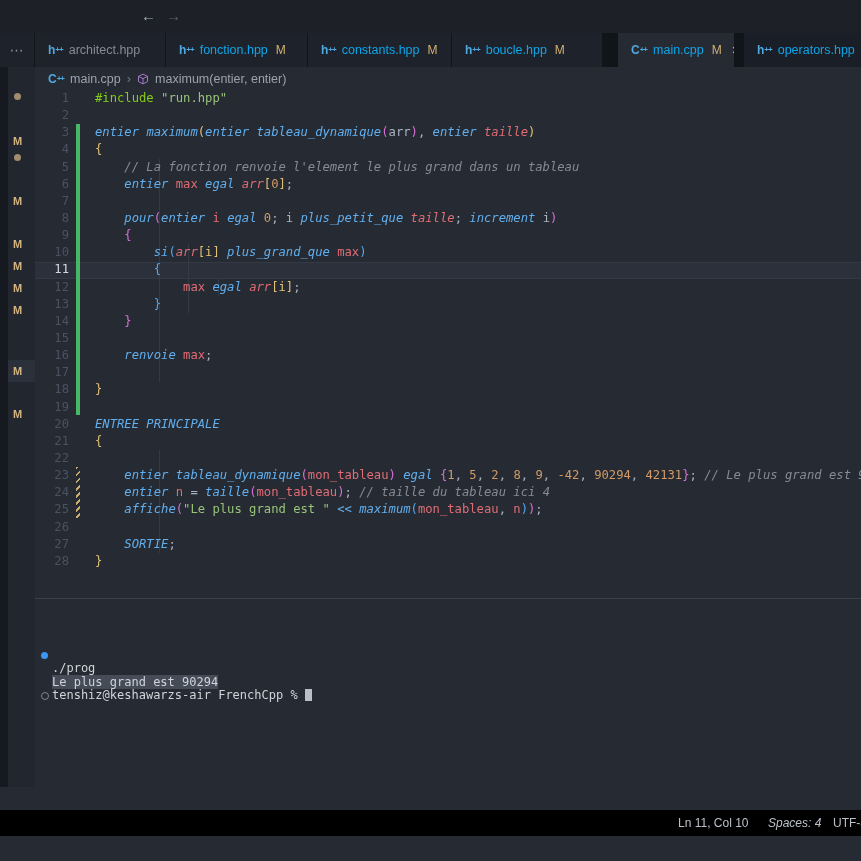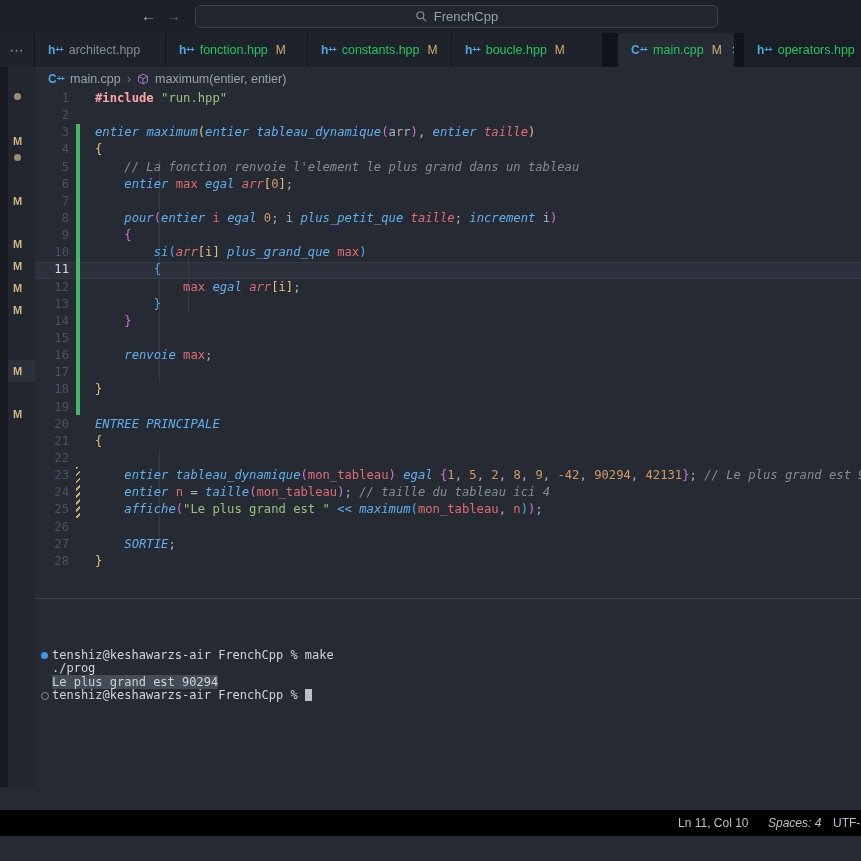--- a/index.html
+++ b/index.html
@@ -17,21 +17,21 @@
   
   #tabbar{left:0;top:33px;width:861px;height:34px;background:#111419;}
   #tab-overflow{left:0;top:0;width:34px;height:34px;background:#1e222a;color:#8a9199;font-size:14px;
     display:flex;align-items:center;justify-content:center;letter-spacing:1px;}
   .tab{top:0;height:34px;display:flex;align-items:center;gap:6px;padding-left:13px;box-sizing:border-box;
     font-size:12.5px;color:#848c96;background:#1e222b;overflow:hidden;white-space:nowrap;}
   .tab.active{background:#262b33;}
   .tab.shaded{background:#1a1e26;}
   .tab .ficon{color:#4fa8e0;font-weight:bold;font-size:12px;font-style:normal;}
   .tab .ficon small{font-size:8px;font-weight:bold;vertical-align:2px;letter-spacing:-1px;}
-  .tab .lbl.mod{color:#22c55e;}
+  .tab .lbl.mod{color:#0ea5e9;}
   .tab .mbadge{color:#d2b173;font-size:12px;margin-left:2px;}
   .tab .close{color:#b6bcc4;font-size:14px;margin-left:4px;}
 
   
   #strip{left:0;top:67px;width:35px;height:720px;background:#22262e;}
   #strip .edge{left:0;top:0;width:8px;height:720px;background:#16191f;}
   .marker{width:35px;height:16px;display:flex;align-items:center;justify-content:center;}
   .marker.m{color:#d4b480;font-size:11px;font-weight:600;}
   .marker .dot{width:7px;height:7px;border-radius:50%;background:#a18c6e;}
   .marker-hl{left:8px;width:27px;height:22px;background:#2b313b;}
@@ -55,21 +55,21 @@
     border-top:1px solid #333a45;border-bottom:1px solid #333a45;box-sizing:border-box;}
   .gitbar{left:41px;width:4px;background:#45b765;}
   .gitbar.striped{background:repeating-linear-gradient(135deg,#c8a96e 0 2px,transparent 2px 5px);}
   .iguide{width:1px;background:#343b47;}
 
   .k{color:#61afef;font-style:italic;}
   .v{color:#e06c75;font-style:italic;}
   .w{color:#e06c75;}
   .n{color:#d19a66;}
   .s{color:#98c379;}
-  .p{color:#fca5a5;font-weight:bold;}
+  .p{color:#84cc16;}
   .c{color:#848b96;font-style:italic;}
   .t{color:#abb2bf;}
   .g{color:#e3c078;}
   .m{color:#d670d6;}
   .u{color:#52a7f0;}
 
   
   #panel-divider{left:35px;top:598px;width:826px;height:1px;background:#3a4049;}
   #panel{left:35px;top:599px;width:826px;height:214px;background:#262b33;}
   #panel-tabs{left:0;top:0;height:31px;display:flex;gap:27px;padding-left:17px;align-items:center;}
@@ -91,29 +91,20 @@
   .sitem{top:0;height:26px;display:flex;align-items:center;font-size:12px;color:#bac0c8;white-space:nowrap;}
 </style>
 </head>
 <body>
 
 <div id="window">
 
   <div id="titlebar" class="abs">
     <div class="abs nav-arrow" style="left:141px">←</div>
     <div class="abs nav-arrow fwd" style="left:166px">→</div>
-    <div id="searchbox" class="abs">
-      <span style="display:flex">
-        <svg width="13" height="13" viewBox="0 0 16 16">
-            <circle cx="6.5" cy="6.5" r="4.3" fill="none" stroke="#8a9199" stroke-width="1.4"></circle>
-            <line x1="9.9" y1="9.9" x2="13.6" y2="13.6" stroke="#8a9199" stroke-width="1.4"></line>
-          </svg>
-      </span>
-      <span>FrenchCpp</span>
-    </div>
   </div>
 
   <div id="tabbar" class="abs">
     <div id="tab-overflow" class="abs">⋯</div>
     <div id="tabs-host">
         <div class="tab abs" style="left: 35px; width: 130px;">
           <span class="ficon">h<small>++</small></span>
           <span class="lbl">architect.hpp</span>
         </div>
         <div class="tab abs" style="left: 166px; width: 141px;">
@@ -247,21 +238,21 @@
           <div class="crow"></div>
           <div class="crow"><span class="t">    </span><span class="k">SORTIE</span><span class="t">;</span></div>
           <div class="crow"><span class="g">}</span></div>
         </div>
     </div>
   </div>
 
   <div id="panel-divider" class="abs"></div>
   <div id="panel" class="abs">
     <div id="terminal" class="abs">
-        <div class="tline"><span class="tdeco filled"></span><span>tenshiz@keshawarzs-air FrenchCpp % make</span></div>
+        <div class="tline"><span class="tdeco filled"></span></div>
         <div class="tline"><span>./prog</span></div>
         <div class="tline"><span class="sel">Le plus grand est 90294</span></div>
         <div class="tline"><span class="tdeco hollow"></span><span>tenshiz@keshawarzs-air FrenchCpp % </span><span class="cursor"></span></div>
       </div>
   </div>
   <div id="panel-bottom-band" class="abs"></div>
 
   <div id="statusbar" class="abs">
     <div id="status-host">
         <div class="sitem abs" style="left: 678px;">Ln 11, Col 10</div>

